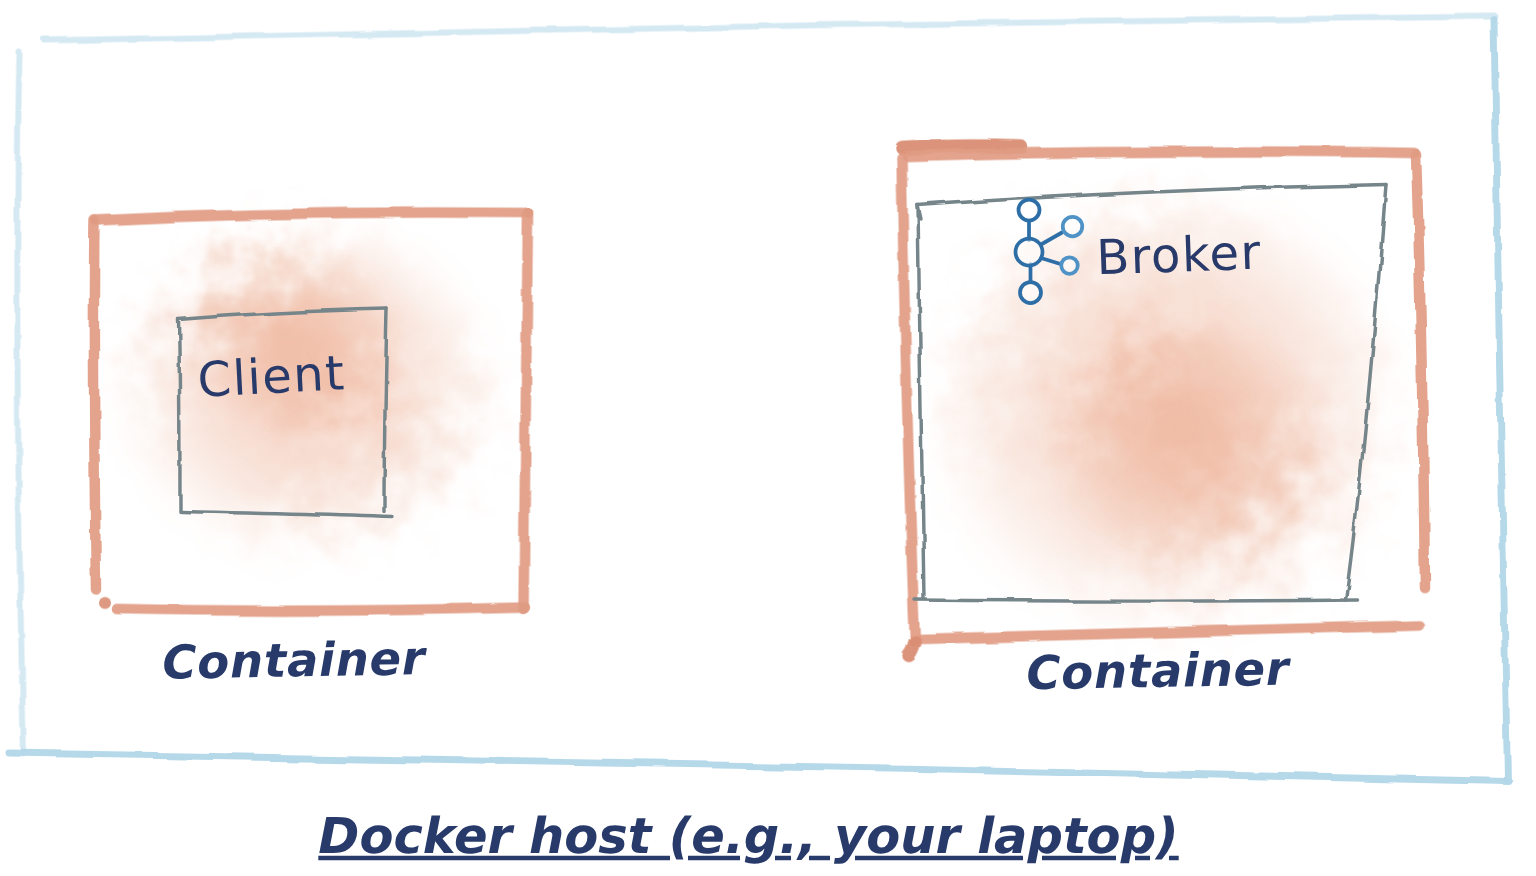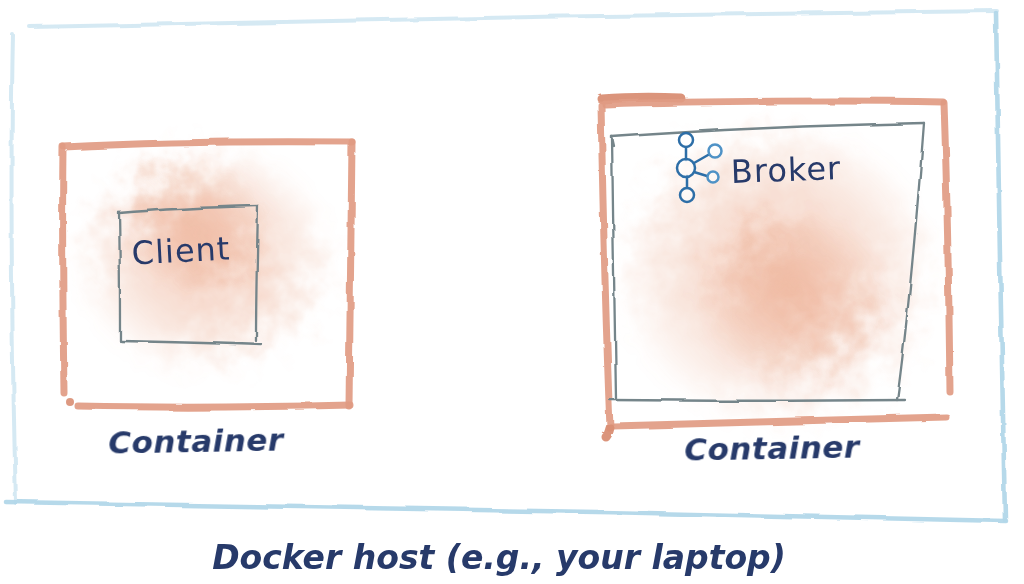--- a/index.html
+++ b/index.html
@@ -31,21 +31,21 @@
   .icon-node.light{stroke:var(--icon-light);}
   .hand-label{
     position:absolute;
     transform:translate(-50%,-50%);
     color:var(--text-navy);
     white-space:nowrap;
     user-select:none;
   }
   .box-label{font-size:32px;font-weight:400;letter-spacing:1px;}
   .container-label{font-size:31px;font-weight:700;font-style:italic;letter-spacing:.5px;}
-  .caption{font-size:33px;font-weight:700;font-style:italic;letter-spacing:0;}
+  .caption{font-size:33px;font-weight:700;font-style:italic;letter-spacing:0;text-decoration:underline;}
 </style>
 </head>
 <body>
 
 <div class="stage">
 
   <svg width="1024" height="584" viewBox="0 0 1024 584">
     <defs>
       <radialGradient id="washGrad" cx="50%" cy="48%" r="52%">
         <stop offset="0%" stop-color="#e89a77" stop-opacity="0.50"></stop>

